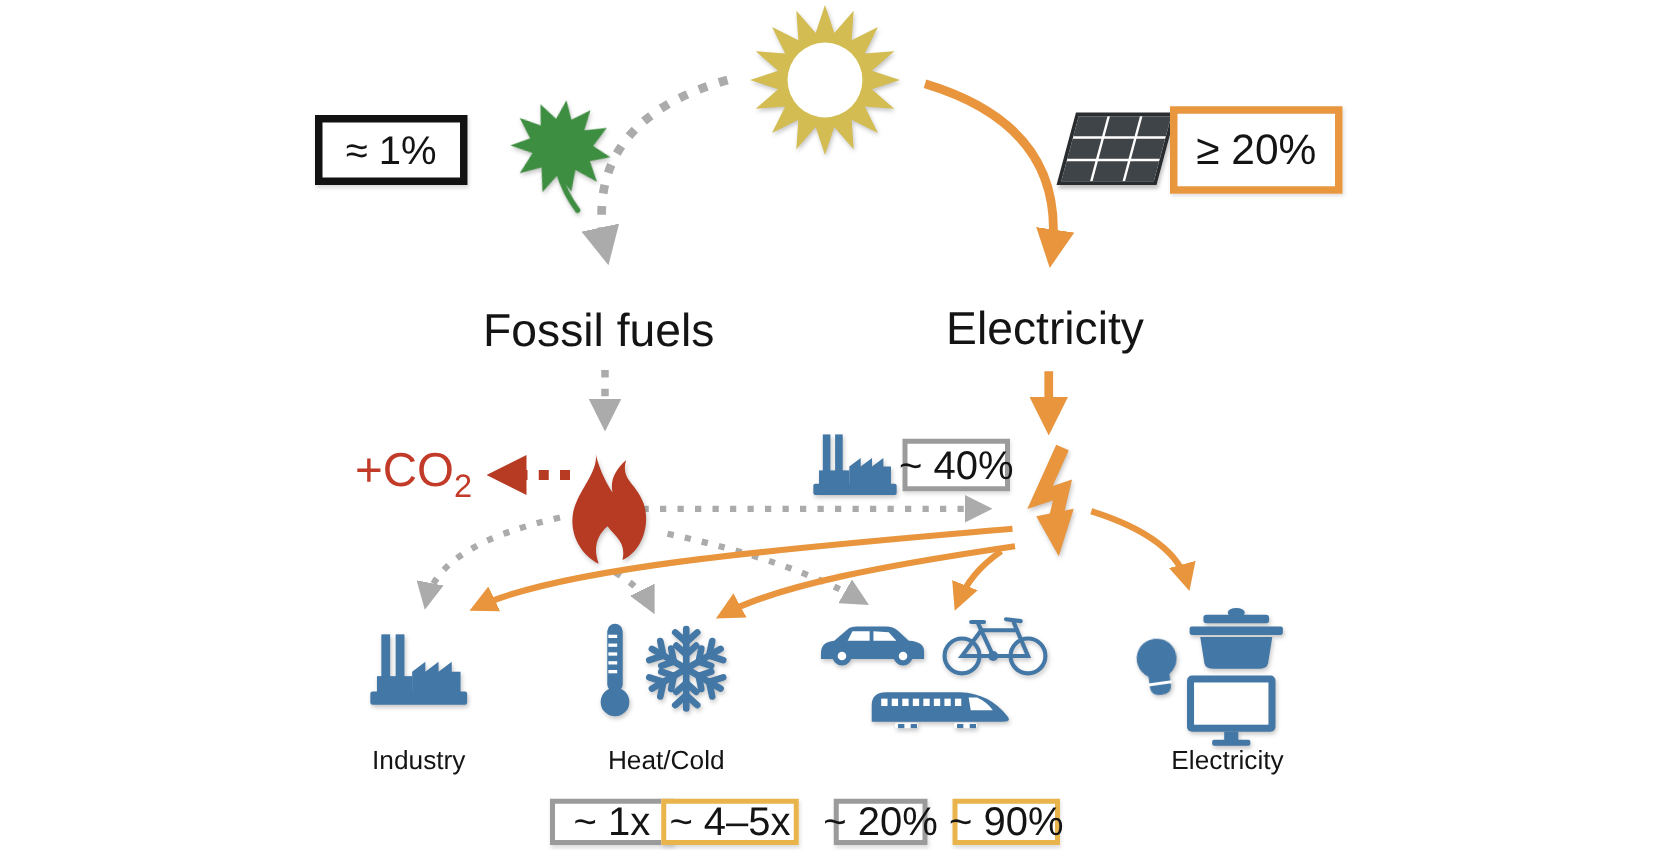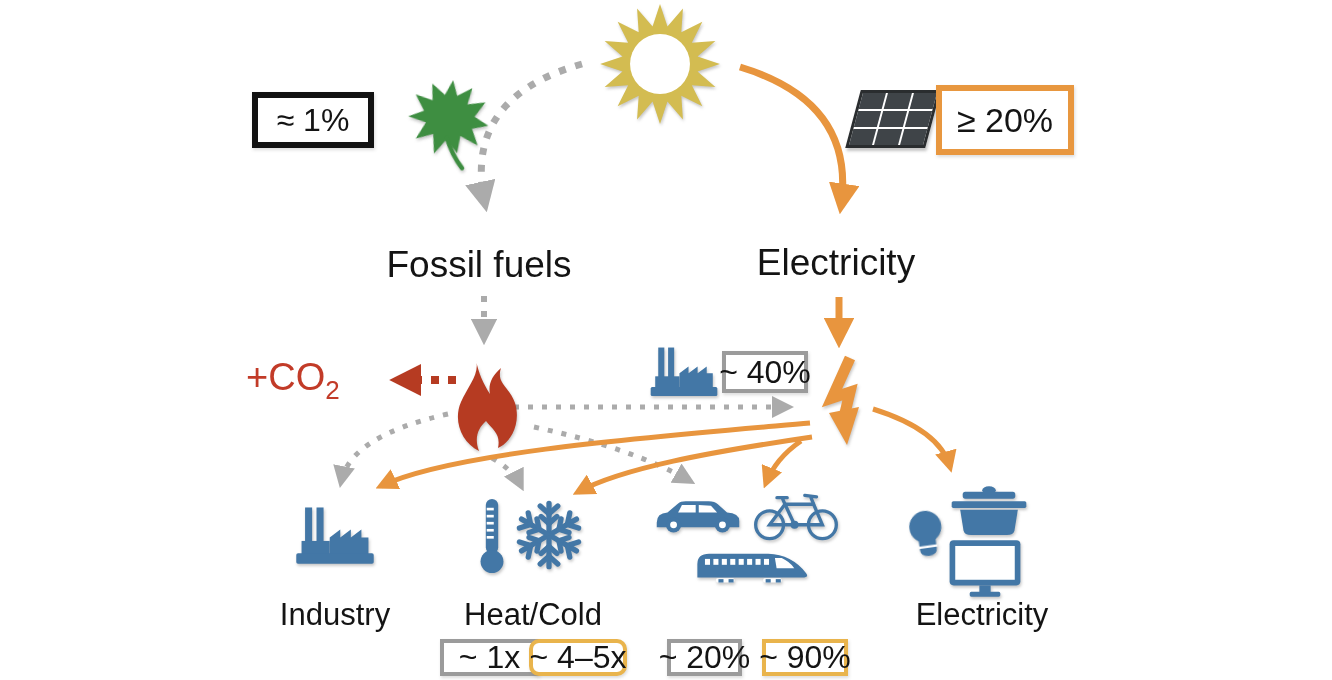--- a/index.html
+++ b/index.html
@@ -21,25 +21,25 @@
   .badge.orange{border:6px solid #E8973F;font-size:34px;}
   .badge.gray{border:4px solid #9B9B9B;}
   .badge.gold{border:4px solid #E9B44C;}
 
   
   .node-label{
     position:absolute;font-size:37px;color:#141414;text-align:center;transform:translateX(-50%);
     white-space:nowrap;
   }
   .use-label{
-    position:absolute;font-size:31px;color:#141414;text-align:left;transform:translateX(-50%);
+    position:absolute;font-size:21px;color:#141414;text-align:left;transform:translateX(-50%);
     white-space:nowrap;
   }
   .co2{
-    position:absolute;font-size:38px;color:#C23B28;font-weight:400;white-space:nowrap;
+    position:absolute;font-size:38px;color:#C23B28;font-weight:400;white-space:nowrap;margin-left:38px;
   }
   .co2 sub{font-size:26px;}
 
   
   .panel{
     position:absolute;left:853px;top:90px;width:74px;height:52px;
     transform:skewX(-15deg);
     background:#ffffff;border:3px solid #2A2D2F;
     display:grid;grid-template-columns:repeat(3,1fr);grid-template-rows:repeat(3,1fr);gap:2px;
     box-shadow:2px 3px 3px rgba(90,90,90,.35);
@@ -193,21 +193,21 @@
       <use href="#sfspoke"></use>
       <use href="#sfspoke" transform="rotate(60)"></use>
       <use href="#sfspoke" transform="rotate(120)"></use>
       <use href="#sfspoke" transform="rotate(180)"></use>
       <use href="#sfspoke" transform="rotate(240)"></use>
       <use href="#sfspoke" transform="rotate(300)"></use>
     </svg>
   </div>
   <div class="use-label" style="left:533px;top:597px;">Heat/Cold</div>
   <div class="badge gray" style="left:440px;top:639px;width:99px;height:37px;">~ 1x</div>
-  <div class="badge gold" style="left:529px;top:639px;width:98px;height:37px;border-radius:10px;">~ 4–5x</div>
+  <div class="badge gold" style="left:529px;top:639px;width:110px;height:37px;">~ 4–5x</div>
 
   <div class="abs icon" style="left:652px;top:492px;">
     <svg width="92" height="42" viewBox="0 0 120 55">
       <path fill="#4377A6" d="M6 40 Q6 28 20 27 L34 15 Q37 12 44 12 H74 Q82 12 86 16 L98 27 Q114 28 114 38 V46 H6 Z"></path>
       <polygon fill="#ffffff" points="39,17 34,27 57,27 57,17"></polygon>
       <polygon fill="#ffffff" points="61,17 61,27 85,27 77,18"></polygon>
       <circle cx="28" cy="43" r="10" fill="#4377A6"></circle>
         <circle cx="28" cy="43" r="4.5" fill="#ffffff"></circle>
       <circle cx="92" cy="43" r="10" fill="#4377A6"></circle>
         <circle cx="92" cy="43" r="4.5" fill="#ffffff"></circle>

